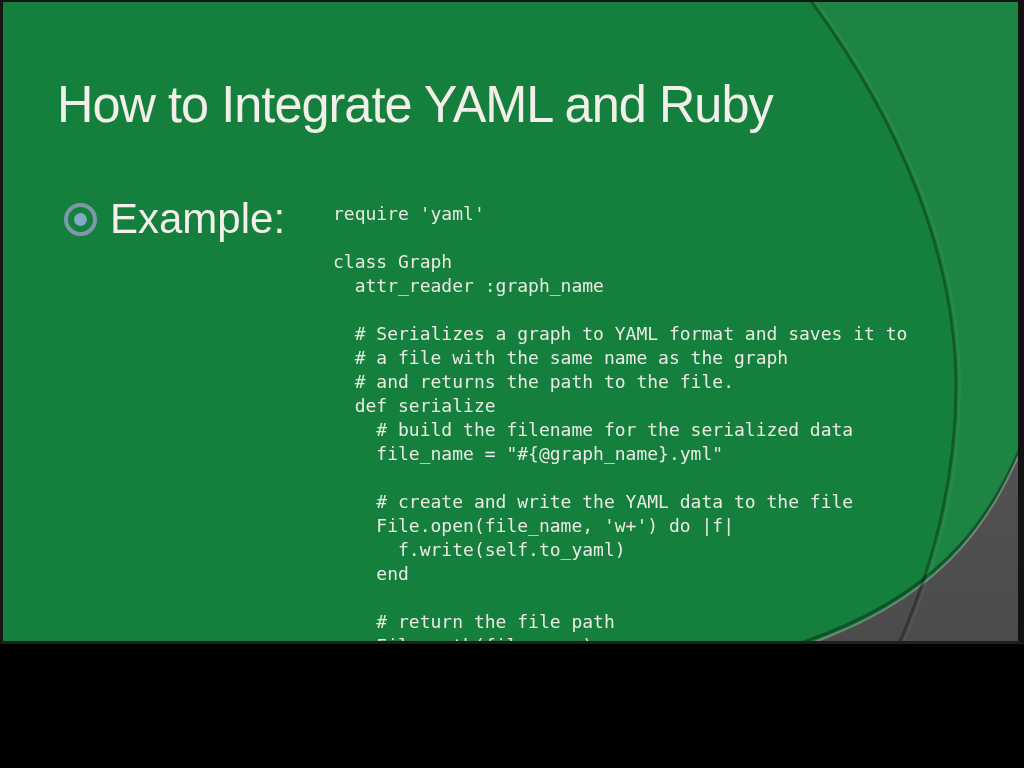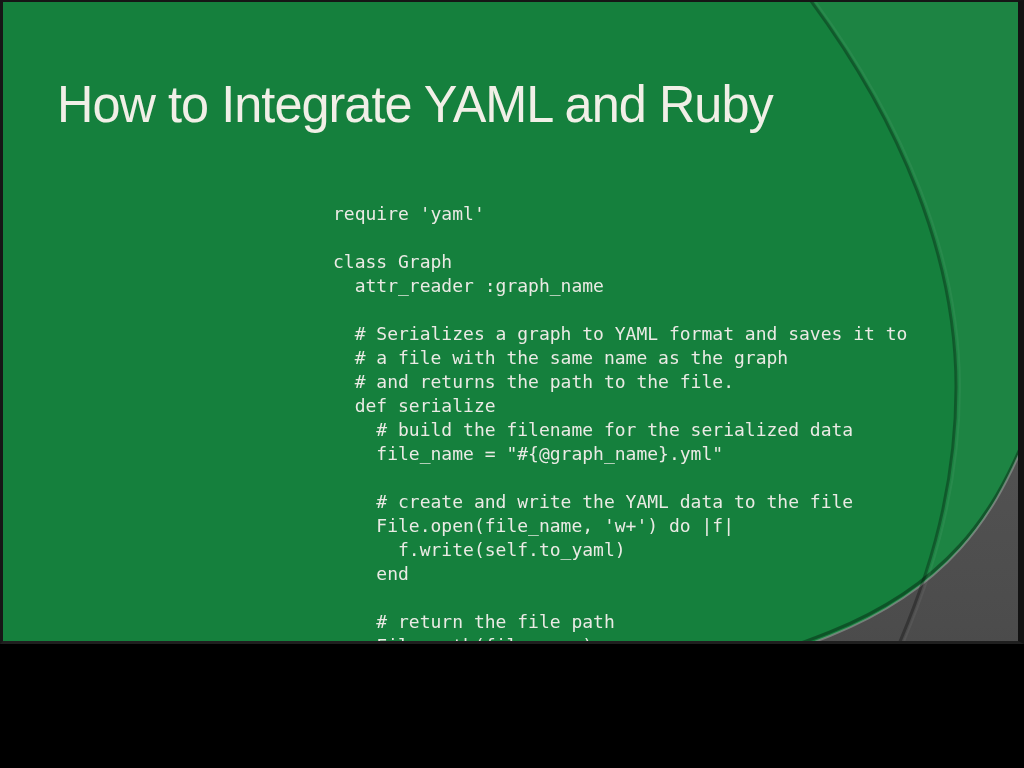--- a/index.html
+++ b/index.html
@@ -109,20 +109,26 @@
     <path d="M 0,712 C 300,728 640,710 827,634 C 947,586 990,513 1019,446" fill="none" stroke="rgba(160,160,160,0.55)" stroke-width="2"></path>
 
     <path d="M 805,-5 C 898,120 953,255 953,385 C 953,540 893,650 838,768" fill="none" stroke="rgba(0,0,0,0.30)" stroke-width="3"></path>
     <path d="M 809,-5 C 902,120 957,255 957,385 C 957,540 897,650 842,768" fill="none" stroke="rgba(255,255,255,0.05)" stroke-width="2"></path>
 
     <rect x="0" y="740" width="1015" height="23" fill="rgba(0,0,0,0.15)"></rect>
   </svg>
 
   <h1 class="slide-title">How to Integrate YAML and Ruby</h1>
 
+  <div class="bullet-row">
+    <span class="bullet-icon">
+      <span class="bullet-dot"></span>
+    </span>
+    <span class="bullet-label">Example:</span>
+  </div>
 
   <pre class="code-block">require 'yaml'
 
 class Graph
   attr_reader :graph_name
 
   # Serializes a graph to YAML format and saves it to
   # a file with the same name as the graph
   # and returns the path to the file.
   def serialize

